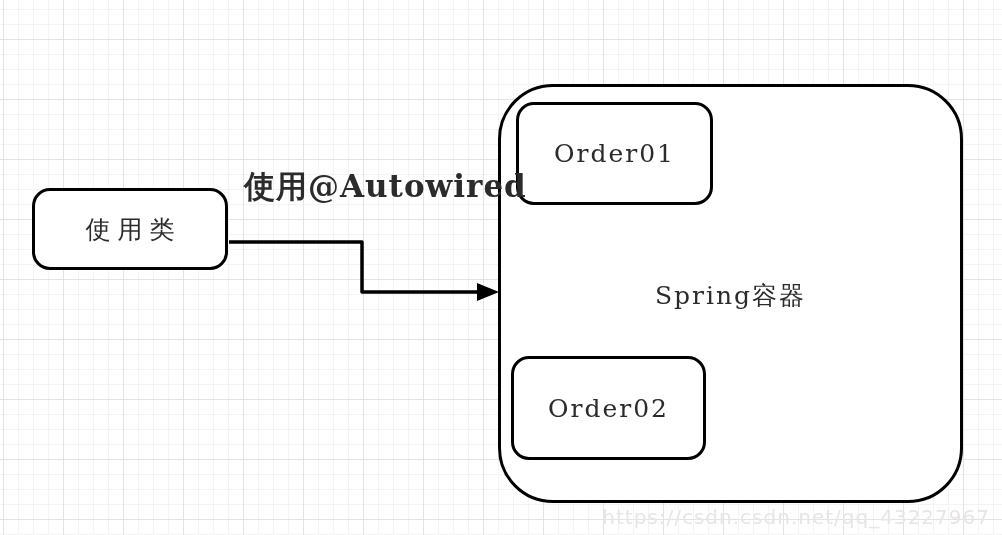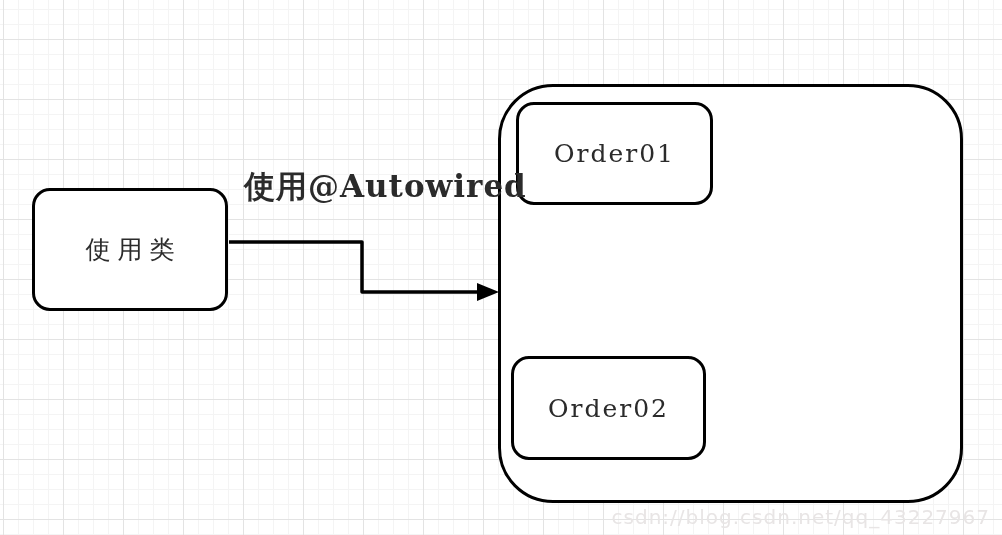--- a/index.html
+++ b/index.html
@@ -36,21 +36,21 @@
   }
   .node-small {
     border-radius: 18px;
     font-size: 25px;
   }
 
   .node-user-class {
     left: 32px;
     top: 188px;
     width: 196px;
-    height: 123px;
+    height: 82px;
   }
   .node-user-class .label { letter-spacing: 7px; padding-left: 7px; }
 
   .container-box {
     left: 498px;
     top: 84px;
     width: 465px;
     height: 419px;
     border-radius: 55px;
     display: block;
@@ -114,31 +114,32 @@
 </style>
 </head>
 <body>
 
 <div class="canvas">
 
   <div class="node container-box">
     <div class="node node-small node-order01">
       <span class="label">Order01</span>
     </div>
+    <div class="container-label">Spring容器</div>
     <div class="node node-small node-order02">
       <span class="label">Order02</span>
     </div>
   </div>
 
   <div class="node node-small node-user-class">
     <span class="label">使用类</span>
   </div>
 
   <svg class="edge-layer" viewBox="0 0 1002 535" xmlns="http://www.w3.org/2000/svg" aria-hidden="true">
     <polyline points="229,242 362,242 362,292 482,292" fill="none" stroke="#000000" stroke-width="3.5" stroke-linejoin="round" stroke-linecap="butt"></polyline>
     <polygon points="499,292 477,283 477,301" fill="#000000"></polygon>
   </svg>
 
   <div class="edge-label">使用@Autowired</div>
 
-  <div class="watermark">csdn://blog.csdn.net/qq_43227967</div>
+  <div class="watermark">https://csdn.csdn.net/qq_43227967</div>
 
 </div>
 
 </body></html>

